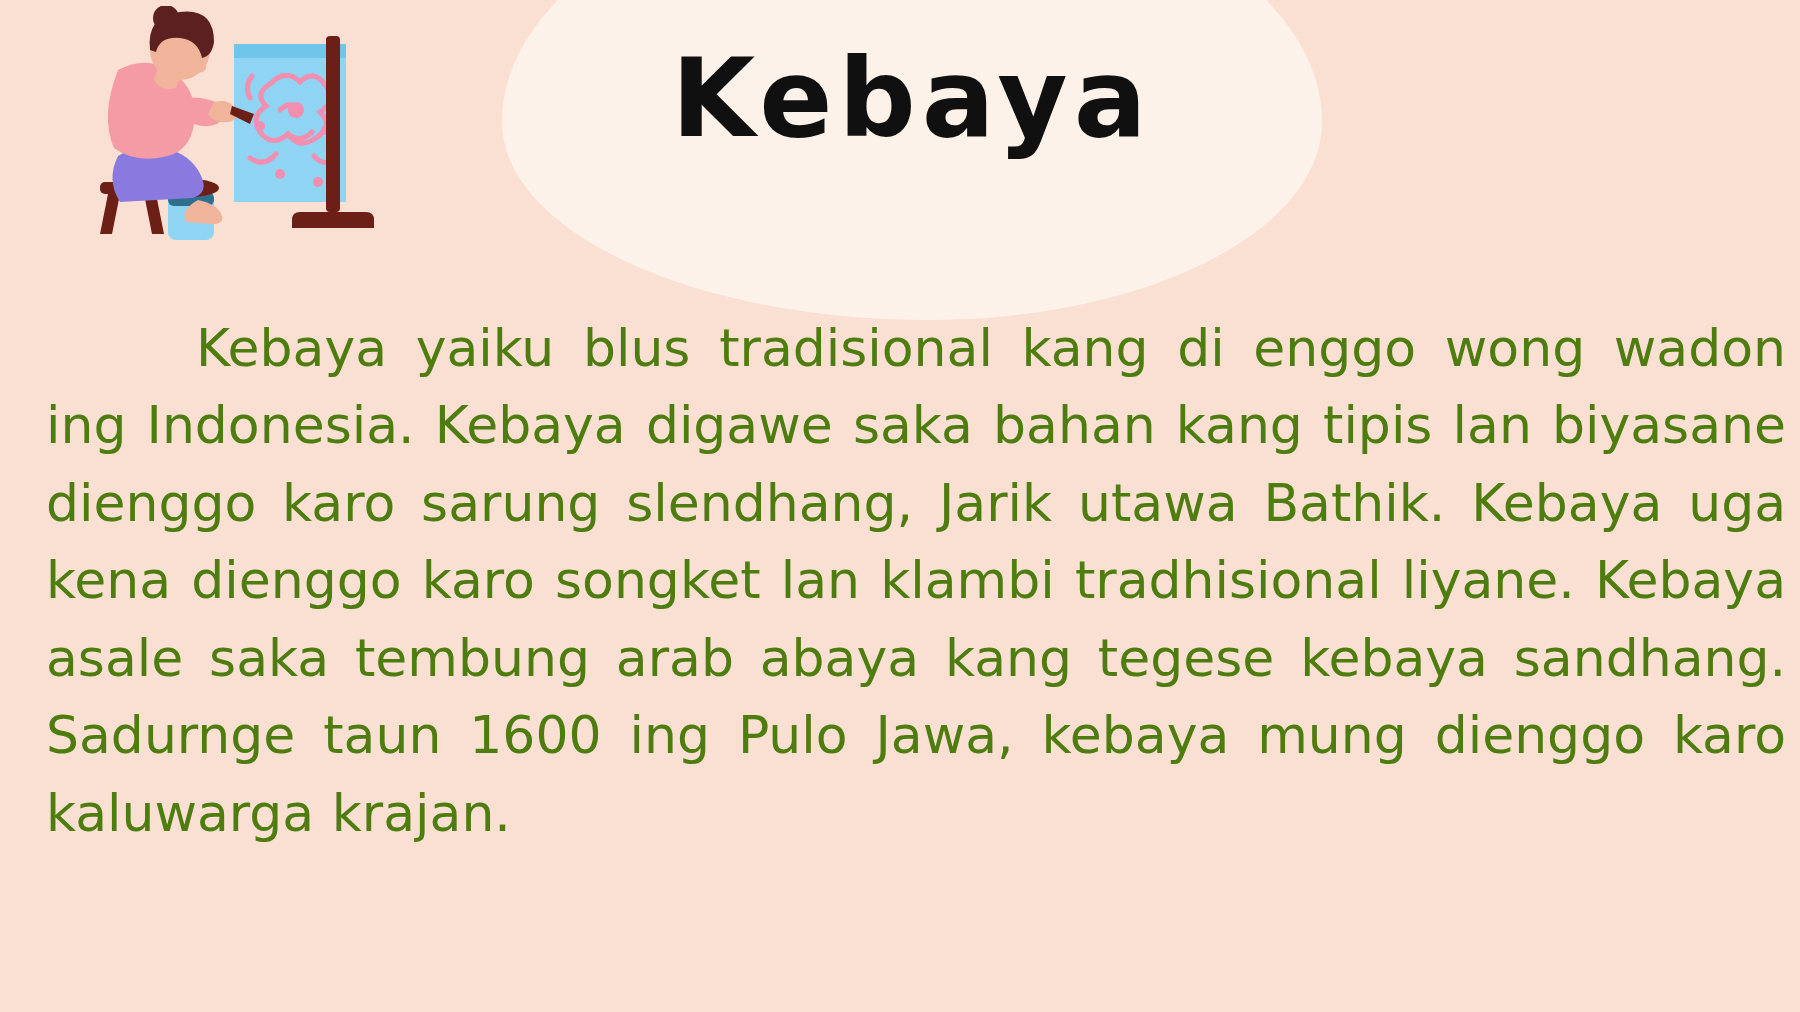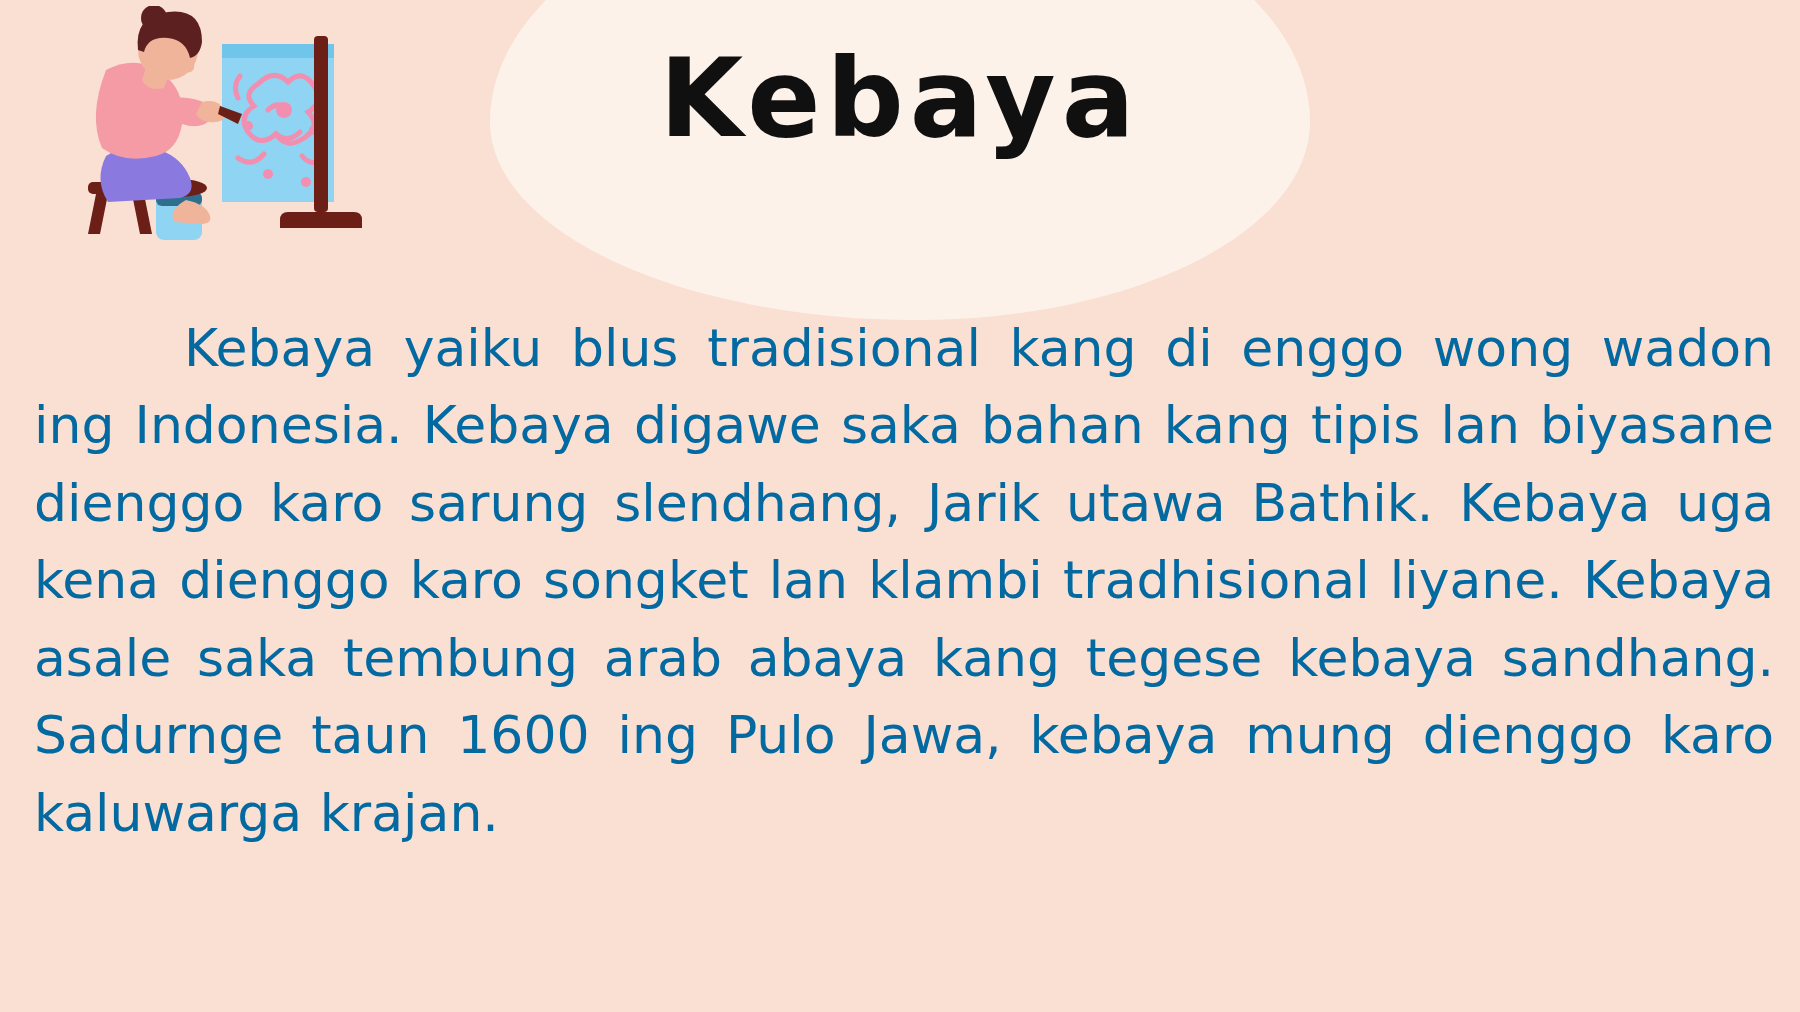--- a/index.html
+++ b/index.html
@@ -14,20 +14,21 @@
     overflow: hidden;
     position: relative;
   }
 
   
   .slide {
     position: absolute;
     inset: 0;
     background: #fadfd3;
     overflow: hidden;
+    margin-left: 12px;
   }
 
   
   .title-blob {
     position: absolute;
     left: 490px;
     top: -120px;
     width: 820px;
     height: 440px;
     background: #fdf2ea;
@@ -66,21 +67,21 @@
     left: 34px;
     top: 310px;
     width: 1740px;
     z-index: 5;
   }
 
   .body-text {
     font-family: "DejaVu Sans", sans-serif;
     font-size: 52px;
     line-height: 1.49;
-    color: #0369a1;
+    color: #4d7c0f;
     text-align: justify;
     text-indent: 150px;
     margin: 0;
     word-spacing: 1px;
   }
 </style>
 </head>
 <body>
 
 <div class="slide">

